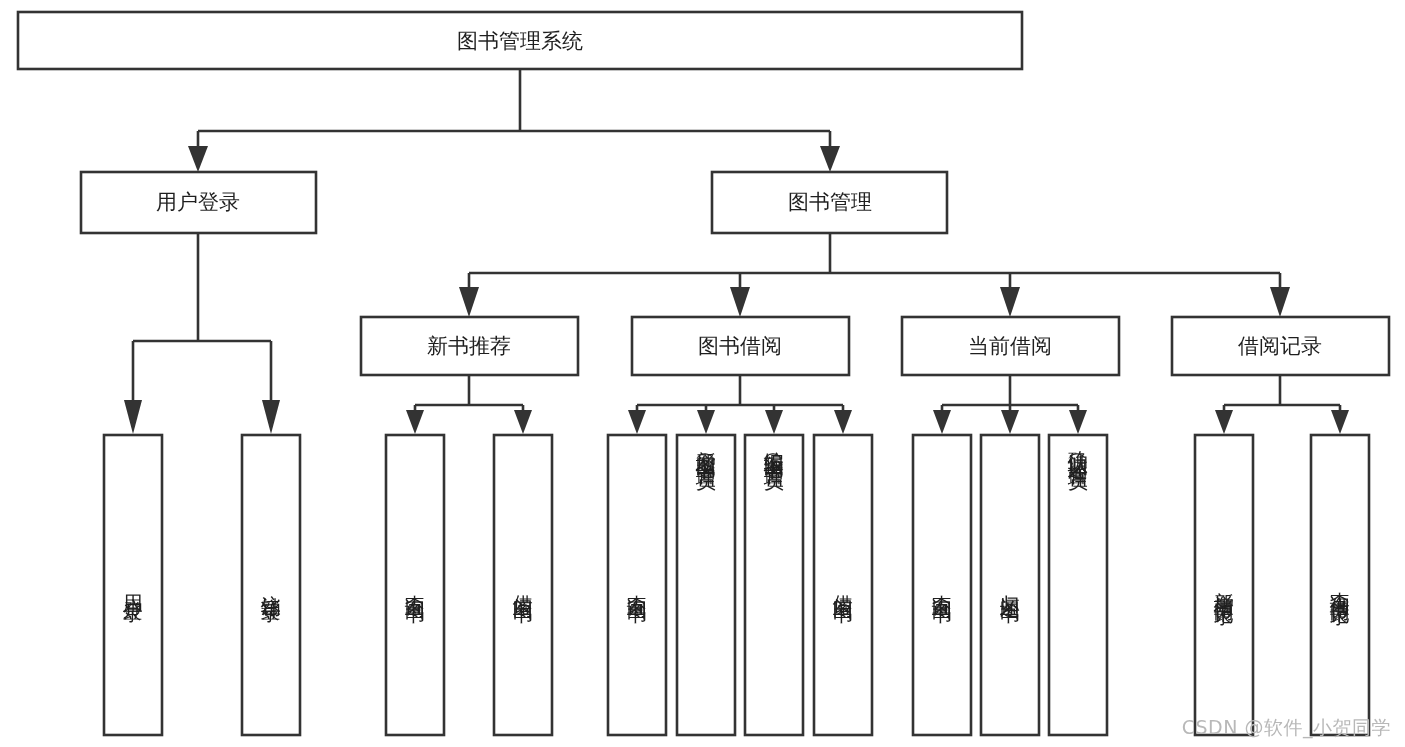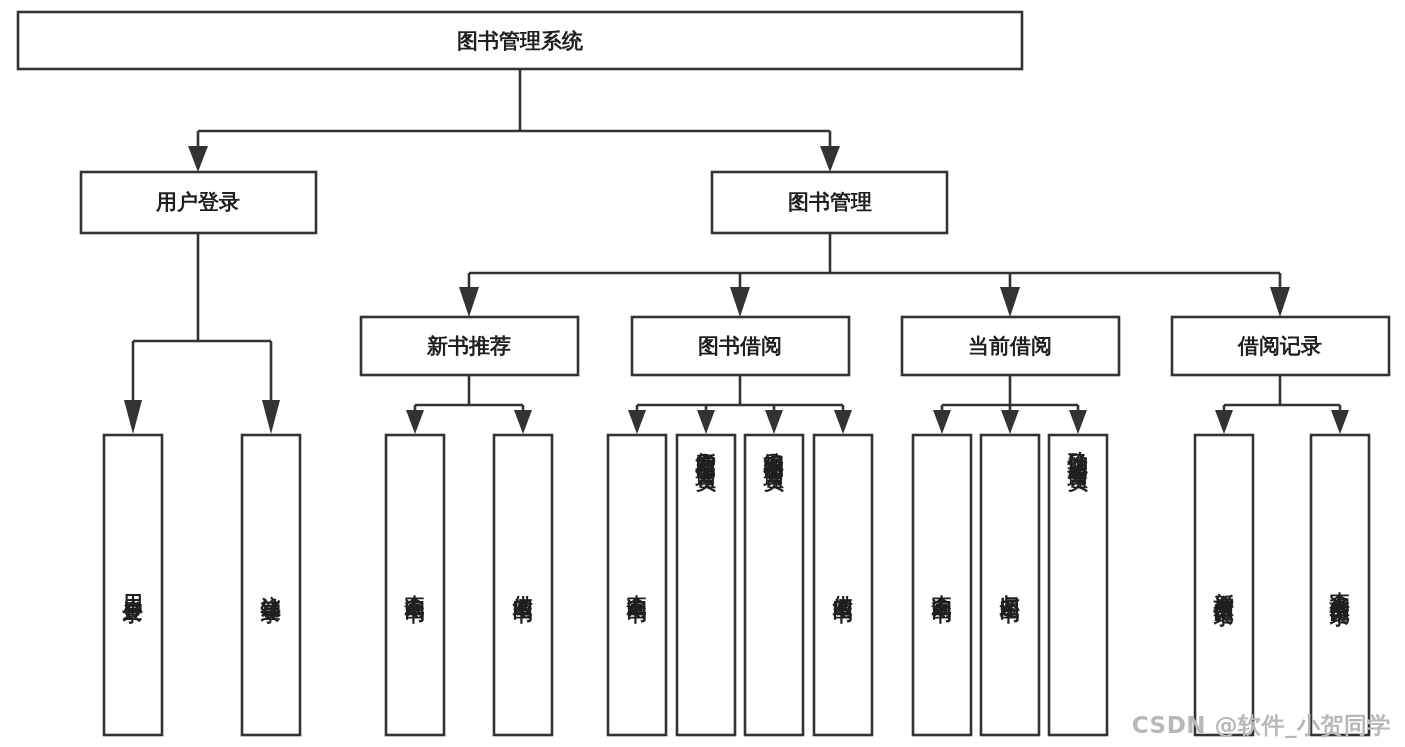--- a/index.html
+++ b/index.html
@@ -14,21 +14,20 @@
     position: relative;
     overflow: hidden;
     font-family: "DejaVu Sans", "Liberation Sans", sans-serif;
   }
   #diagram-root {
     position: absolute;
     left: 0;
     top: 0;
     width: 1405px;
     height: 747px;
-    font-weight: bold;
   }
   svg.diagram-canvas {
     display: block;
     width: 1405px;
     height: 747px;
   }
   
   .node-box {
     fill: #ffffff;
     stroke: #333333;
@@ -70,21 +69,21 @@
     letter-spacing: 3px;
     color: #1f1f1f;
     white-space: nowrap;
     text-align: center;
   }
   .watermark {
     position: absolute;
     right: 14px;
     bottom: 6px;
     font-family: "DejaVu Sans", "Liberation Sans", sans-serif;
-    font-size: 23px;
+    font-size: 19px;
     color: #b8b8b8;
     white-space: nowrap;
     letter-spacing: 0.5px;
   }
 </style>
 </head>
 <body>
 
 <div id="diagram-root">
 

